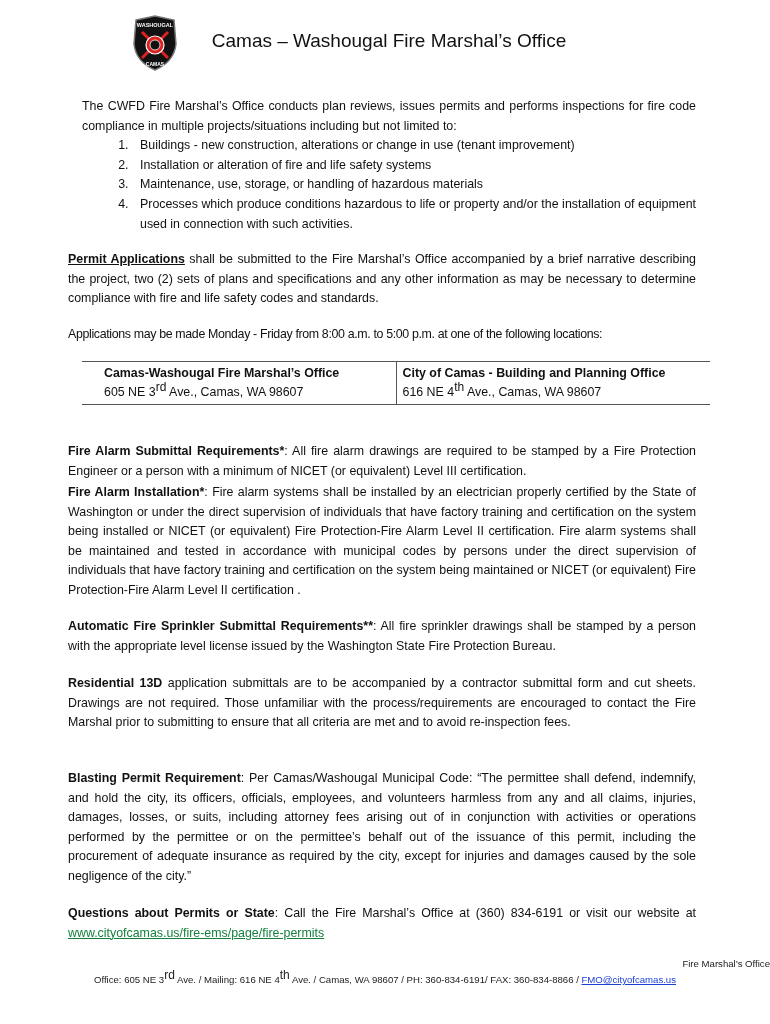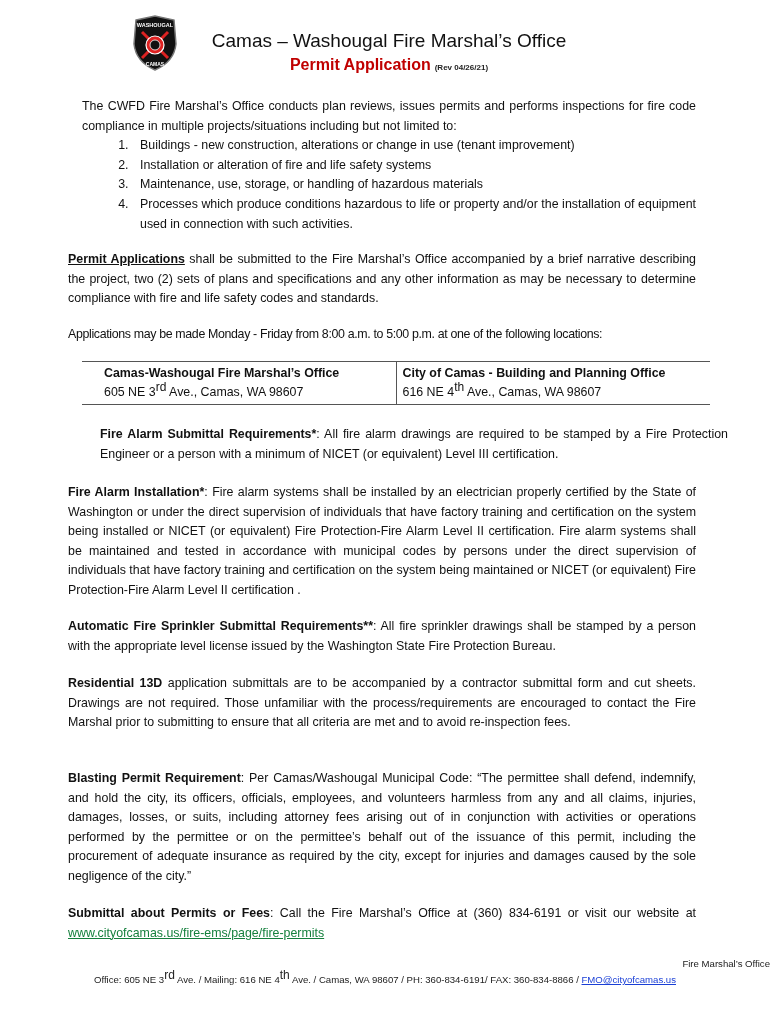--- a/index.html
+++ b/index.html
@@ -40,23 +40,20 @@
     <path d="M6 6 L25 2 L44 6 L46 30 Q44 48 25 56 Q6 48 4 30 Z" fill="#111" stroke="#777" stroke-width="1.5"></path>
     <text x="25" y="13" font-size="5.5" fill="#fff" text-anchor="middle" font-family="Liberation Sans, sans-serif" font-weight="bold">WASHOUGAL</text>
     <line x1="12" y1="18" x2="38" y2="44" stroke="#d22" stroke-width="3"></line>
     <line x1="38" y1="18" x2="12" y2="44" stroke="#d22" stroke-width="3"></line>
     <circle cx="25" cy="31" r="9" fill="#d22" stroke="#fff" stroke-width="1.2"></circle>
     <circle cx="25" cy="31" r="5" fill="#111" stroke="#fff" stroke-width="0.8"></circle>
     <text x="25" y="52" font-size="5" fill="#fff" text-anchor="middle" font-family="Liberation Sans, sans-serif" font-weight="bold">CAMAS</text>
   </svg>
 
   <div class="title">Camas – Washougal Fire Marshal’s Office</div>
-  <div class="subtitle">
-    <span class="red">Permit Application</span><span class="rev">(Rev 04/26/21)</span>
-  </div>
 
   <div class="block intro">
     <div>The CWFD Fire Marshal’s Office conducts plan reviews, issues permits and performs inspections for fire code compliance in multiple projects/situations including but not limited to:</div>
     <ol class="items">
       <li>Buildings - new construction, alterations or change in use (tenant improvement)</li>
       <li>Installation or alteration of fire and life safety systems</li>
       <li>Maintenance, use, storage, or handling of hazardous materials</li>
       <li>Processes which produce conditions hazardous to life or property and/or the installation of equipment used in connection with such activities.</li>
     </ol>
   </div>
@@ -75,41 +72,41 @@
         <div><span>605 NE 3</span><sup>rd</sup><span> Ave., Camas, WA 98607</span></div>
       </td>
       <td>
         <div class="name">City of Camas - Building and Planning Office</div>
         <div><span>616 NE 4</span><sup>th</sup><span> Ave., Camas, WA 98607</span></div>
       </td>
     </tr>
   </tbody>
     </table>
 
-  <div class="block" style="top:425px;margin-left:32px;">
+  <div class="block" style="top:442px;">
     <b>Fire Alarm Submittal Requirements*</b><span>: All fire alarm drawings are required to be stamped by a Fire Protection Engineer or a person with a minimum of NICET (or equivalent) Level III certification.</span>
   </div>
 
   <div class="block" style="top:483px;">
     <b>Fire Alarm Installation*</b><span>: Fire alarm systems shall be installed by an electrician properly certified by the State of Washington or under the direct supervision of individuals that have factory training and certification on the system being installed or NICET (or equivalent) Fire Protection-Fire Alarm Level II certification. Fire alarm systems shall be maintained and tested in accordance with municipal codes by persons under the direct supervision of individuals that have factory training and certification on the system being maintained or NICET (or equivalent) Fire Protection-Fire Alarm Level II certification .</span>
   </div>
 
   <div class="block" style="top:617px;">
     <b>Automatic Fire Sprinkler Submittal Requirements**</b><span>:  All fire sprinkler drawings shall be stamped by a person with the appropriate level license issued by the Washington State Fire Protection Bureau.</span>
   </div>
 
   <div class="block" style="top:674px;">
     <b>Residential 13D</b><span> application submittals are to be accompanied by a contractor submittal form and cut sheets. Drawings are not required. Those unfamiliar with the process/requirements are encouraged to contact the Fire Marshal prior to submitting to ensure that all criteria are met and to avoid re-inspection fees.</span>
   </div>
 
   <div class="block" style="top:769px;">
     <b>Blasting Permit Requirement</b><span>:  Per Camas/Washougal Municipal Code:  “The permittee shall defend, indemnify, and hold the city, its officers, officials, employees, and volunteers harmless from any and all claims, injuries, damages, losses, or suits, including attorney fees arising out of in conjunction with activities or operations performed by the permittee or on the permittee’s behalf out of the issuance of this permit, including the procurement of adequate insurance as required by the city, except for injuries and damages caused by the sole negligence of the city.”</span>
   </div>
 
   <div class="block" style="top:904px;">
-    <b>Submittal about Permits or Fees</b><span>: Call the Fire Marshal’s Office at (360) 834-6191 or visit our website at </span><span class="link">www.cityofcamas.us/fire-ems/page/fire-permits</span>
+    <b>Questions about Permits or State</b><span>: Call the Fire Marshal’s Office at (360) 834-6191 or visit our website at </span><span class="link">www.cityofcamas.us/fire-ems/page/fire-permits</span>
   </div>
 
   <div class="footer" style="top:958px;text-align:right;">Fire Marshal’s Office</div>
   <div class="footer" style="top:974px;">
     <span>Office: 605 NE 3</span><sup>rd</sup><span> Ave. / Mailing:  616 NE 4</span><sup>th</sup><span> Ave. / Camas, WA 98607 / PH: 360-834-6191/ FAX: 360-834-8866 / </span><span class="mail">FMO@cityofcamas.us</span>
   </div>
 </div>
 
 </body></html>

